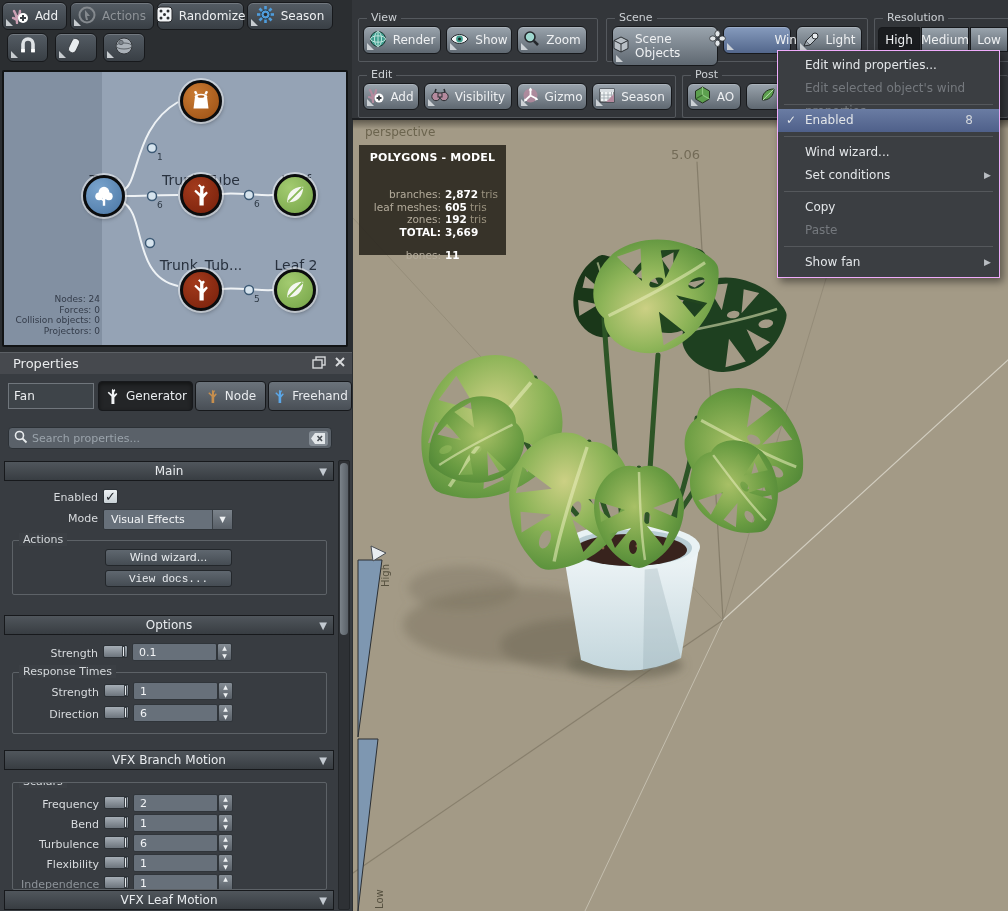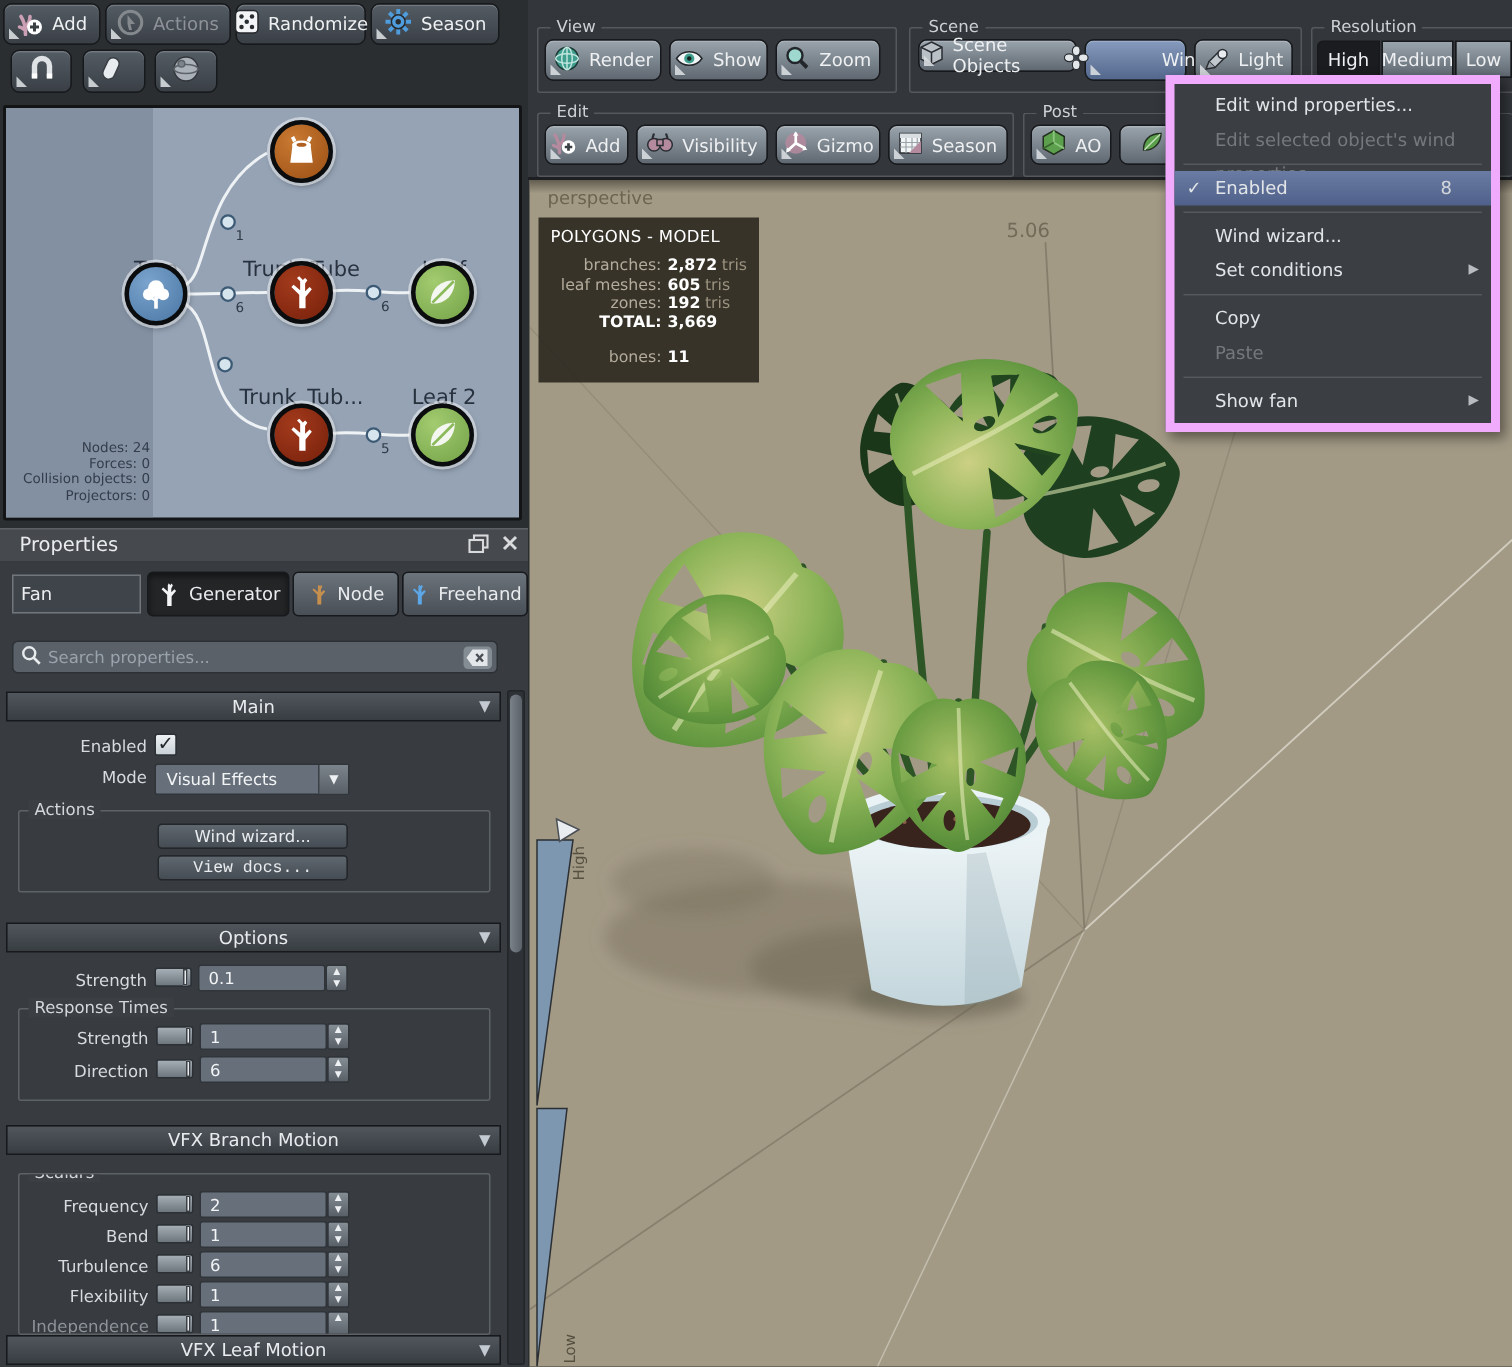--- a/index.html
+++ b/index.html
@@ -110,31 +110,31 @@
   
   #viewport { position:absolute; left:353px; top:120px; width:655px; height:791px;
     background:#a39a86; overflow:hidden; }
   #vp-topshadow { position:absolute; left:0; top:0; width:100%; height:9px;
     background:linear-gradient(rgba(20,18,14,.45),rgba(20,18,14,0)); }
   #persp-label { position:absolute; left:12px; top:5px; color:#6b644e; font-size:12px; }
   #axis-label { position:absolute; left:318px; top:27px; color:#736b57; font-size:13px; }
 
   #poly-panel { position:absolute; left:6px; top:25px; width:147px; height:110px;
     background:rgba(40,36,29,.88); color:#fff; padding:6px 8px; }
-  #poly-panel .pp-title { font-size:11px; font-weight:normal; letter-spacing:.2px; margin-bottom:7px; }
+  #poly-panel .pp-title { font-size:11px; font-weight:bold; letter-spacing:.2px; margin-bottom:24px;text-align:center; }
   .pp-row { display:flex; font-size:10.5px; line-height:12.5px; }
   .pp-row .l { width:74px; text-align:right; color:#b3ab9b; margin-right:4px; }
   .pp-row .v { font-weight:bold; color:#fff; margin-right:3px; }
   .pp-row .u { color:#9a927f; }
   .pp-row.total .l { color:#fff; font-weight:bold; }
   .pp-row.bones { margin-top:11px; }
 
   
   #ctx-menu { position:absolute; left:777px; top:50px; width:223px;
-    background:#3b3e42; border:6px solid #f0abfc; box-shadow:3px 4px 8px rgba(0,0,0,.45);
+    background:#3b3e42; border:1px solid #f0abfc; box-shadow:3px 4px 8px rgba(0,0,0,.45);
     padding:3px 0; z-index:50; }
   .mi { position:relative; height:23px; line-height:23px; color:#e3e6e9; font-size:12px;
     padding-left:27px; }
   .mi.disabled { color:#75797e; }
   .mi.hl { background:linear-gradient(#6a7ca3,#4f608a); }
   .mi .chkmark { position:absolute; left:8px; font-size:12px; }
   .mi .shortcut { position:absolute; right:26px; color:#d3d7dc; }
   .mi .subarr { position:absolute; right:8px; top:0; color:#b9bdc2; font-size:9px; }
   .msep { height:1px; background:#55585c; margin:4px 6px; }
 </style>
@@ -492,21 +492,21 @@
       <span><svg width="17" height="17" viewBox="0 0 17 17">
             <circle cx="7" cy="7" r="5" fill="#9fd8cf" stroke="#23272b" stroke-width="1.6"></circle>
             <line x1="10.8" y1="10.8" x2="15" y2="15" stroke="#23272b" stroke-width="2.6"></line>
           </svg></span>
       <span>Zoom</span>
     </div>
 
     <div class="grp" style="left:254px;top:18px;width:262px;height:44px;">
       <span class="grp-label">Scene</span>
     </div>
-    <div class="btn btn-lt" style="left:260px;top:26px;width:106px;height:22px;">
+    <div class="btn btn-lt" style="left:260px;top:26px;width:106px;height:40px;">
       <span class="corner"></span>
       <span><svg width="16" height="17" viewBox="0 0 16 17">
             <path d="M8,1 L15,4.5 L15,12.5 L8,16 L1,12.5 L1,4.5 Z" fill="#b9c0c6" stroke="#2a2e32"></path>
             <path d="M1,4.5 L8,8 L15,4.5 M8,8 L8,16" fill="none" stroke="#2a2e32"></path>
           </svg></span>
       <span>Scene Objects</span>
     </div>
     <div class="btn btn-wind" style="left:371px;top:26px;width:68px;height:28px;gap:48px;">
       <span class="corner"></span>
       <span><svg width="17" height="17" viewBox="0 0 17 17">

